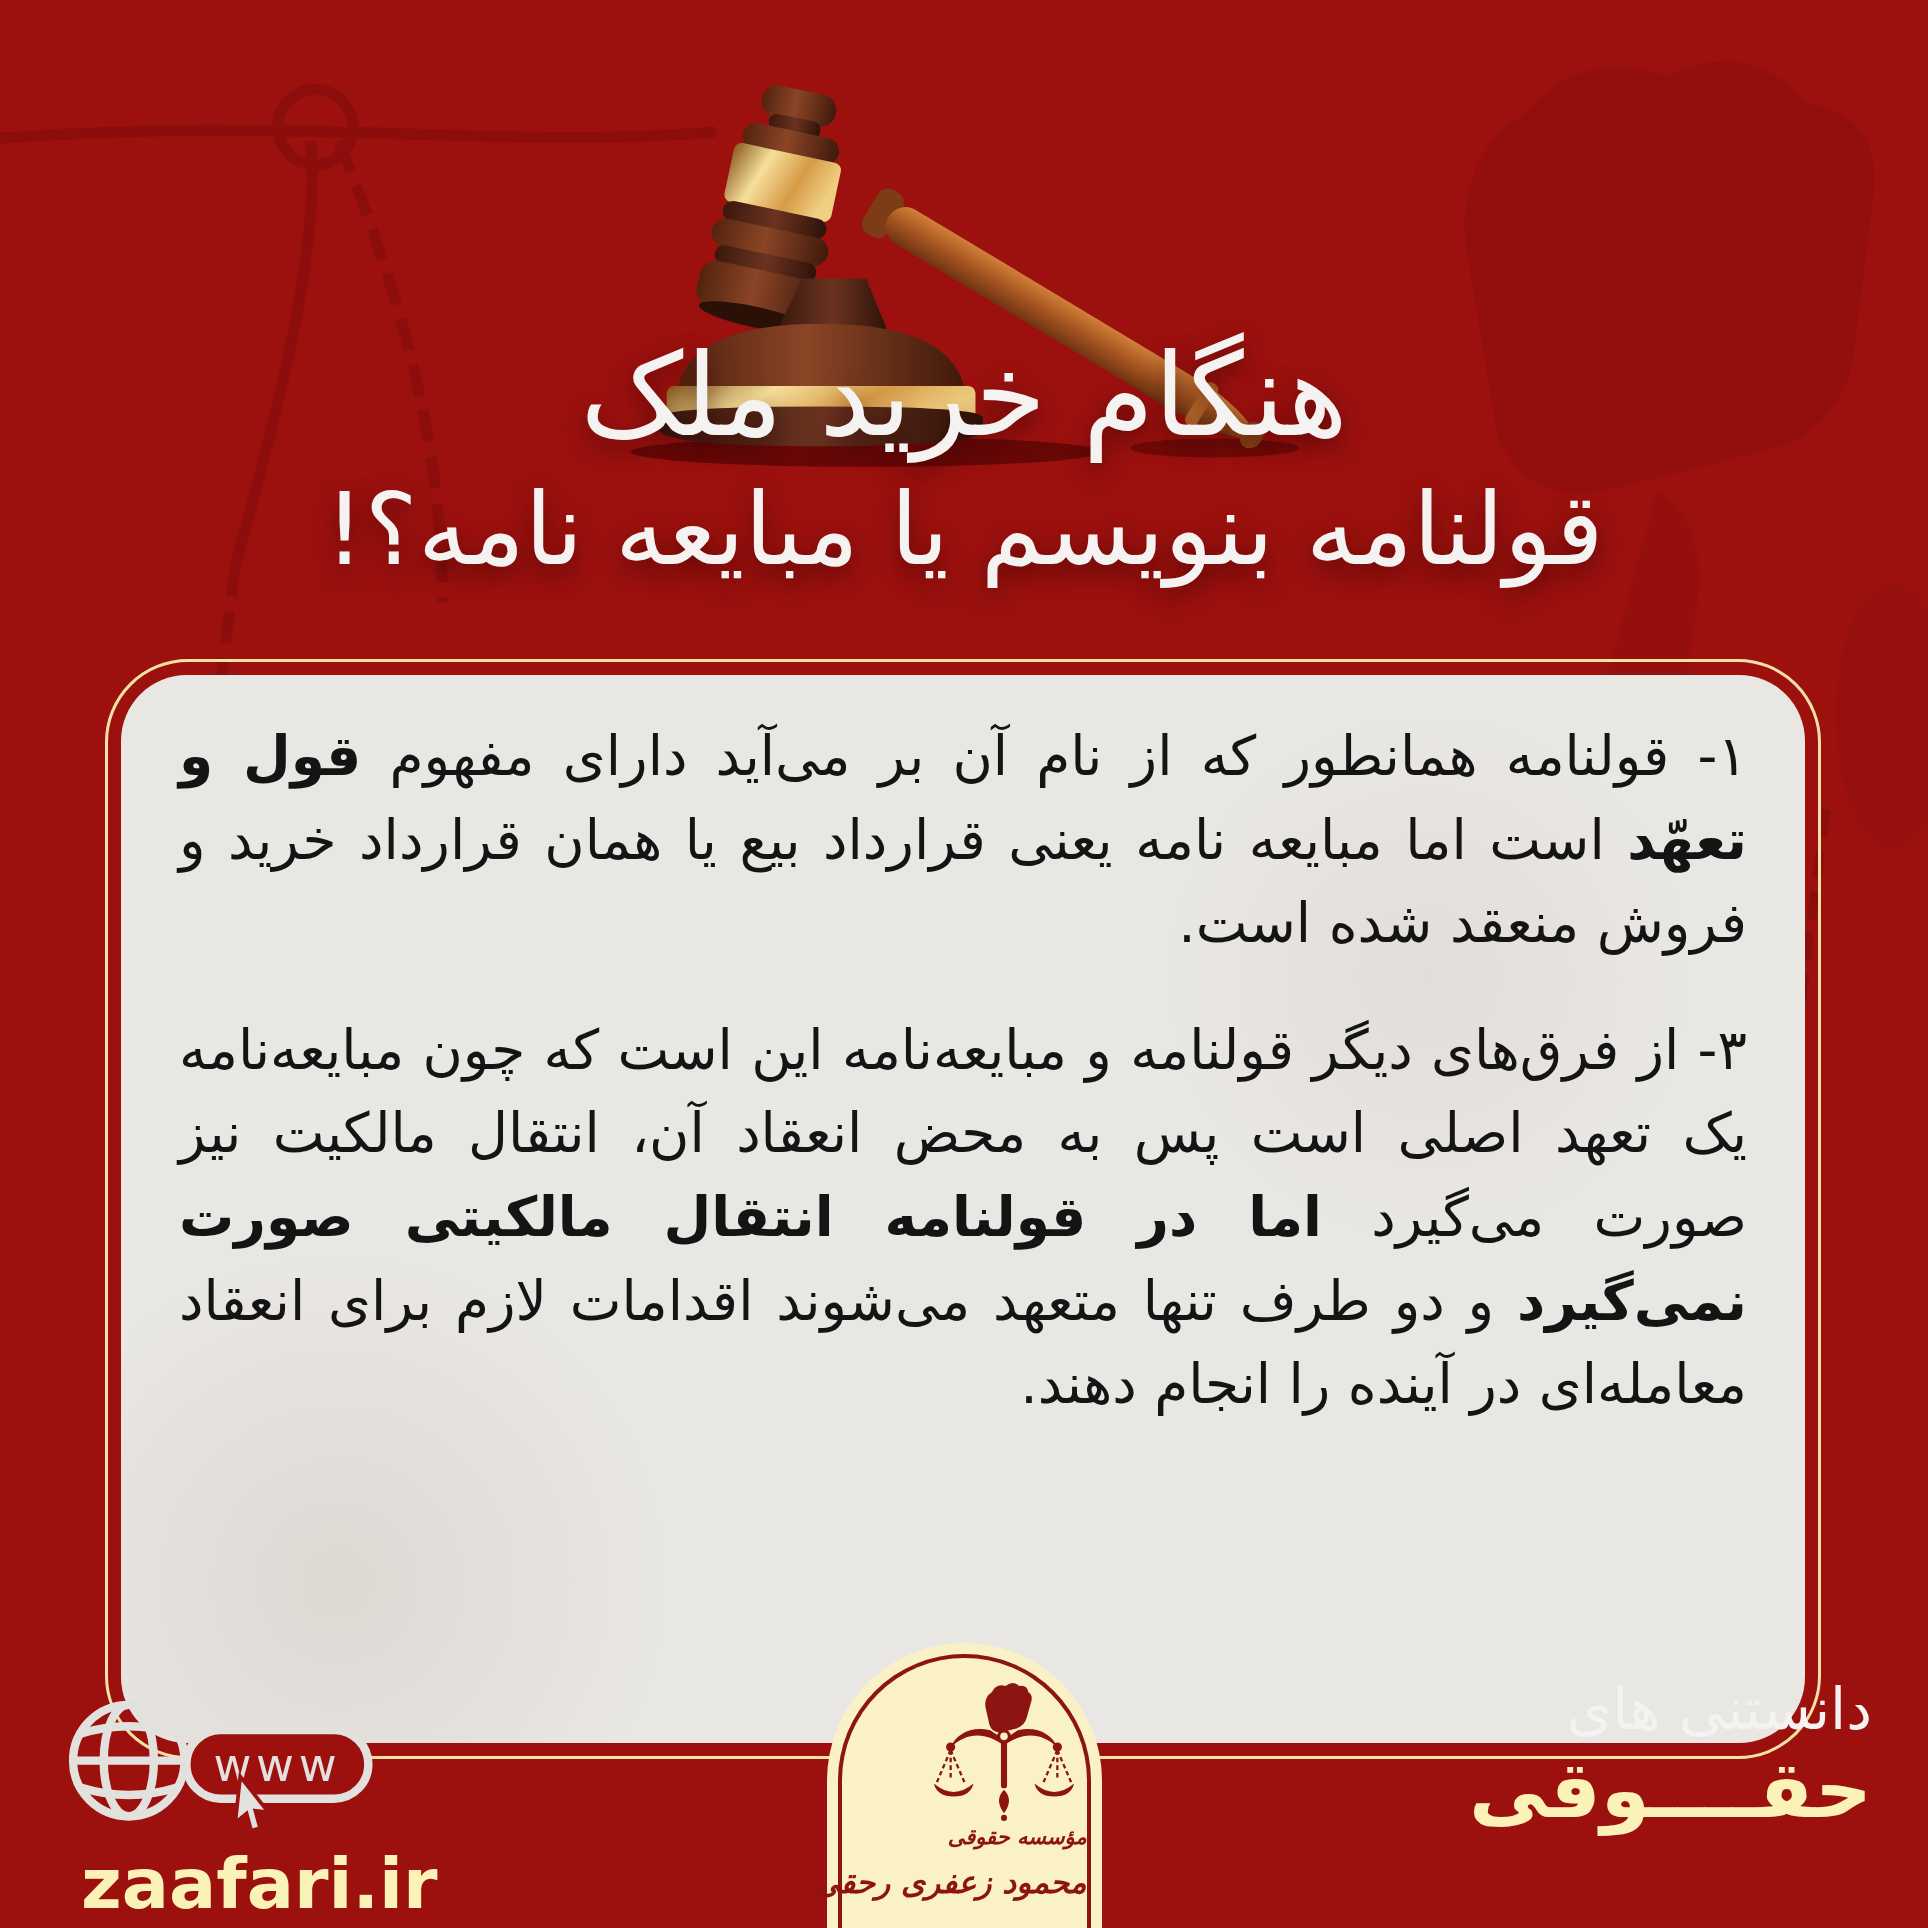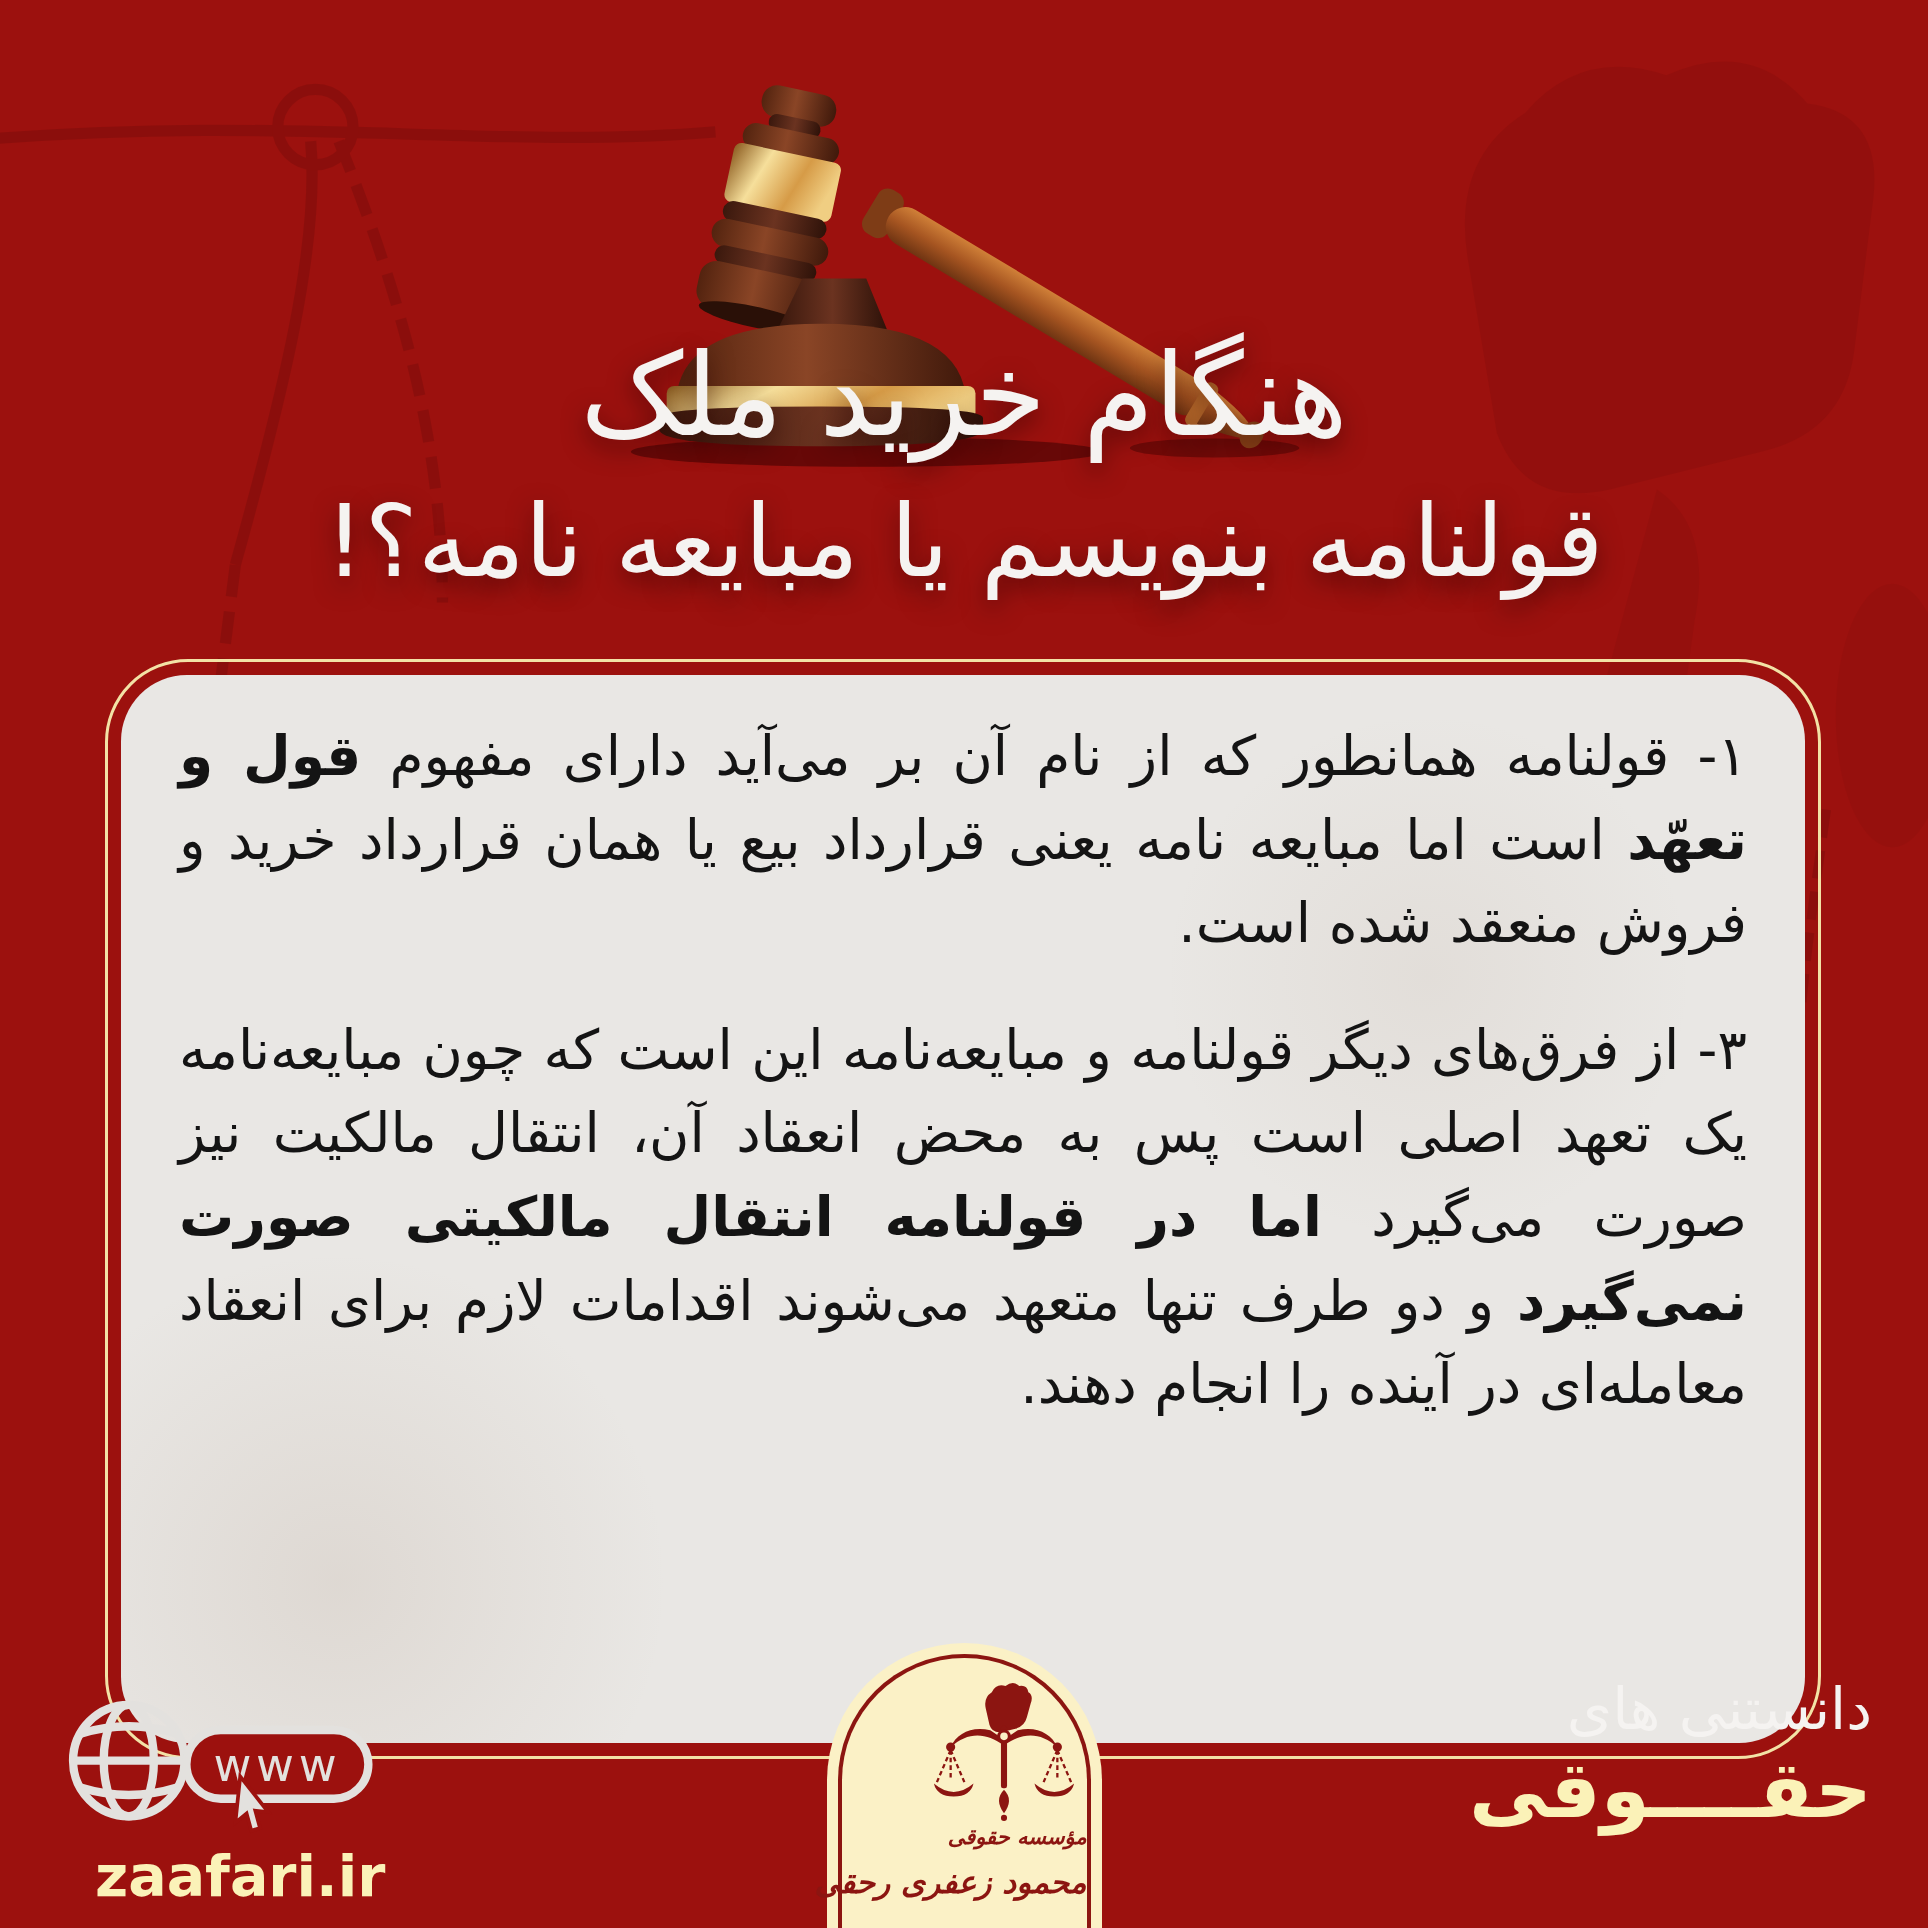--- a/index.html
+++ b/index.html
@@ -16,21 +16,21 @@
   .watermark{position:absolute;inset:0;pointer-events:none;}
   
   .gavel{position:absolute;left:565px;top:26px;width:772px;height:443px;}
   
   .headline{
     position:absolute;left:0;right:0;top:328px;text-align:center;direction:rtl;
     color:var(--white,#F5F3F1);font-weight:normal;
     text-shadow:0 9.4px 24.5px rgba(40,0,0,.55);
   }
   .headline .line1{font-size:115px;line-height:1.18;}
-  .headline .line2{font-size:100px;line-height:1.25;margin-top:15px;}
+  .headline .line2{font-size:100px;line-height:1.25;margin-top:3px;}
   
   .box-outline{
     position:absolute;left:105px;top:659px;width:1716px;height:1100px;
     border:3.8px solid var(--gold,#F3E2A6);border-radius:83px;box-sizing:border-box;
   }
   .box-inner{
     position:absolute;left:13px;top:13px;right:13px;bottom:13px;
     background:var(--panel,#E9E7E4);border-radius:66px;
     padding:40px 58px 28px 58px;box-sizing:border-box;overflow:hidden;
   }
@@ -47,22 +47,22 @@
   .paragraphs{position:relative;direction:rtl;}
   .paragraphs p{
     margin:0 0 43px 0;color:var(--text,#141414);
     font-size:55px;line-height:1.52;text-align:justify;
   }
   .paragraphs p b{font-weight:bold;}
   
   .site{position:absolute;left:58px;top:1691px;width:443px;}
   .site svg{display:block;}
   .site .url{
-    margin-top:9.4px;margin-left:37px;
-    font-size:57px;font-weight:bold;letter-spacing:0px;
+    margin-top:9.4px;margin-left:23px;
+    font-size:70px;font-weight:bold;letter-spacing:0px;
     color:var(--cream,#FBF2B8);
   }
   
   .badge{
     position:absolute;left:827px;top:1643px;width:275px;height:285px;
     background:#FBF1C6;border-radius:141px 141px 0 0;
   }
   .badge-border{
     position:absolute;left:11.3px;right:11.3px;top:11.3px;bottom:0;
     border:4.7px solid var(--logo_red,#8C1511);border-bottom:none;

